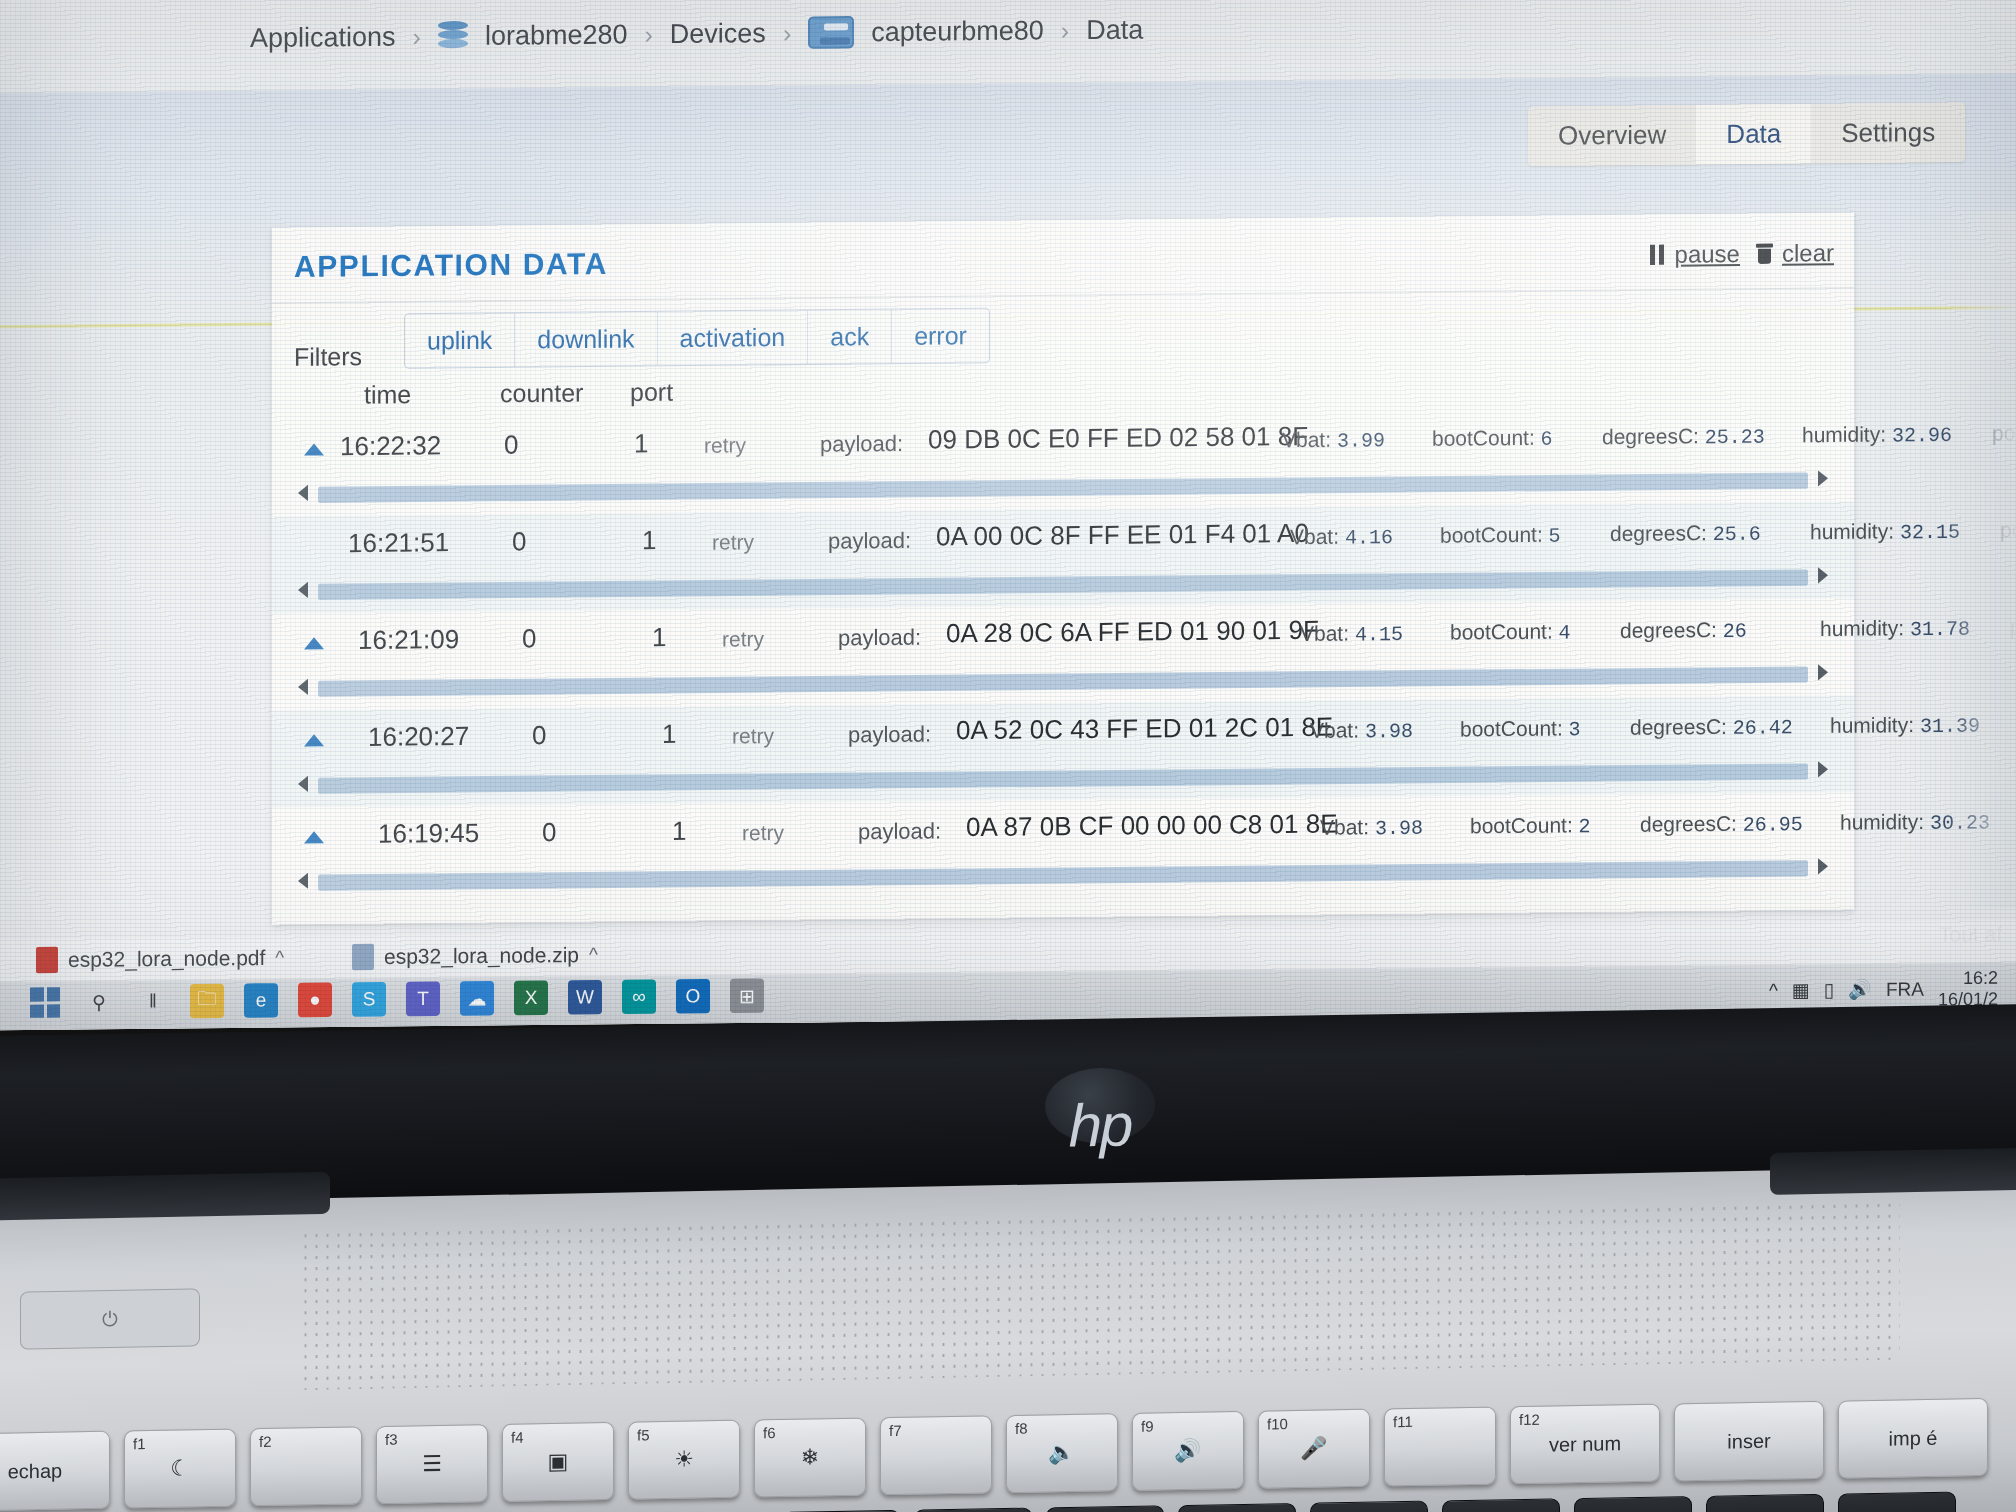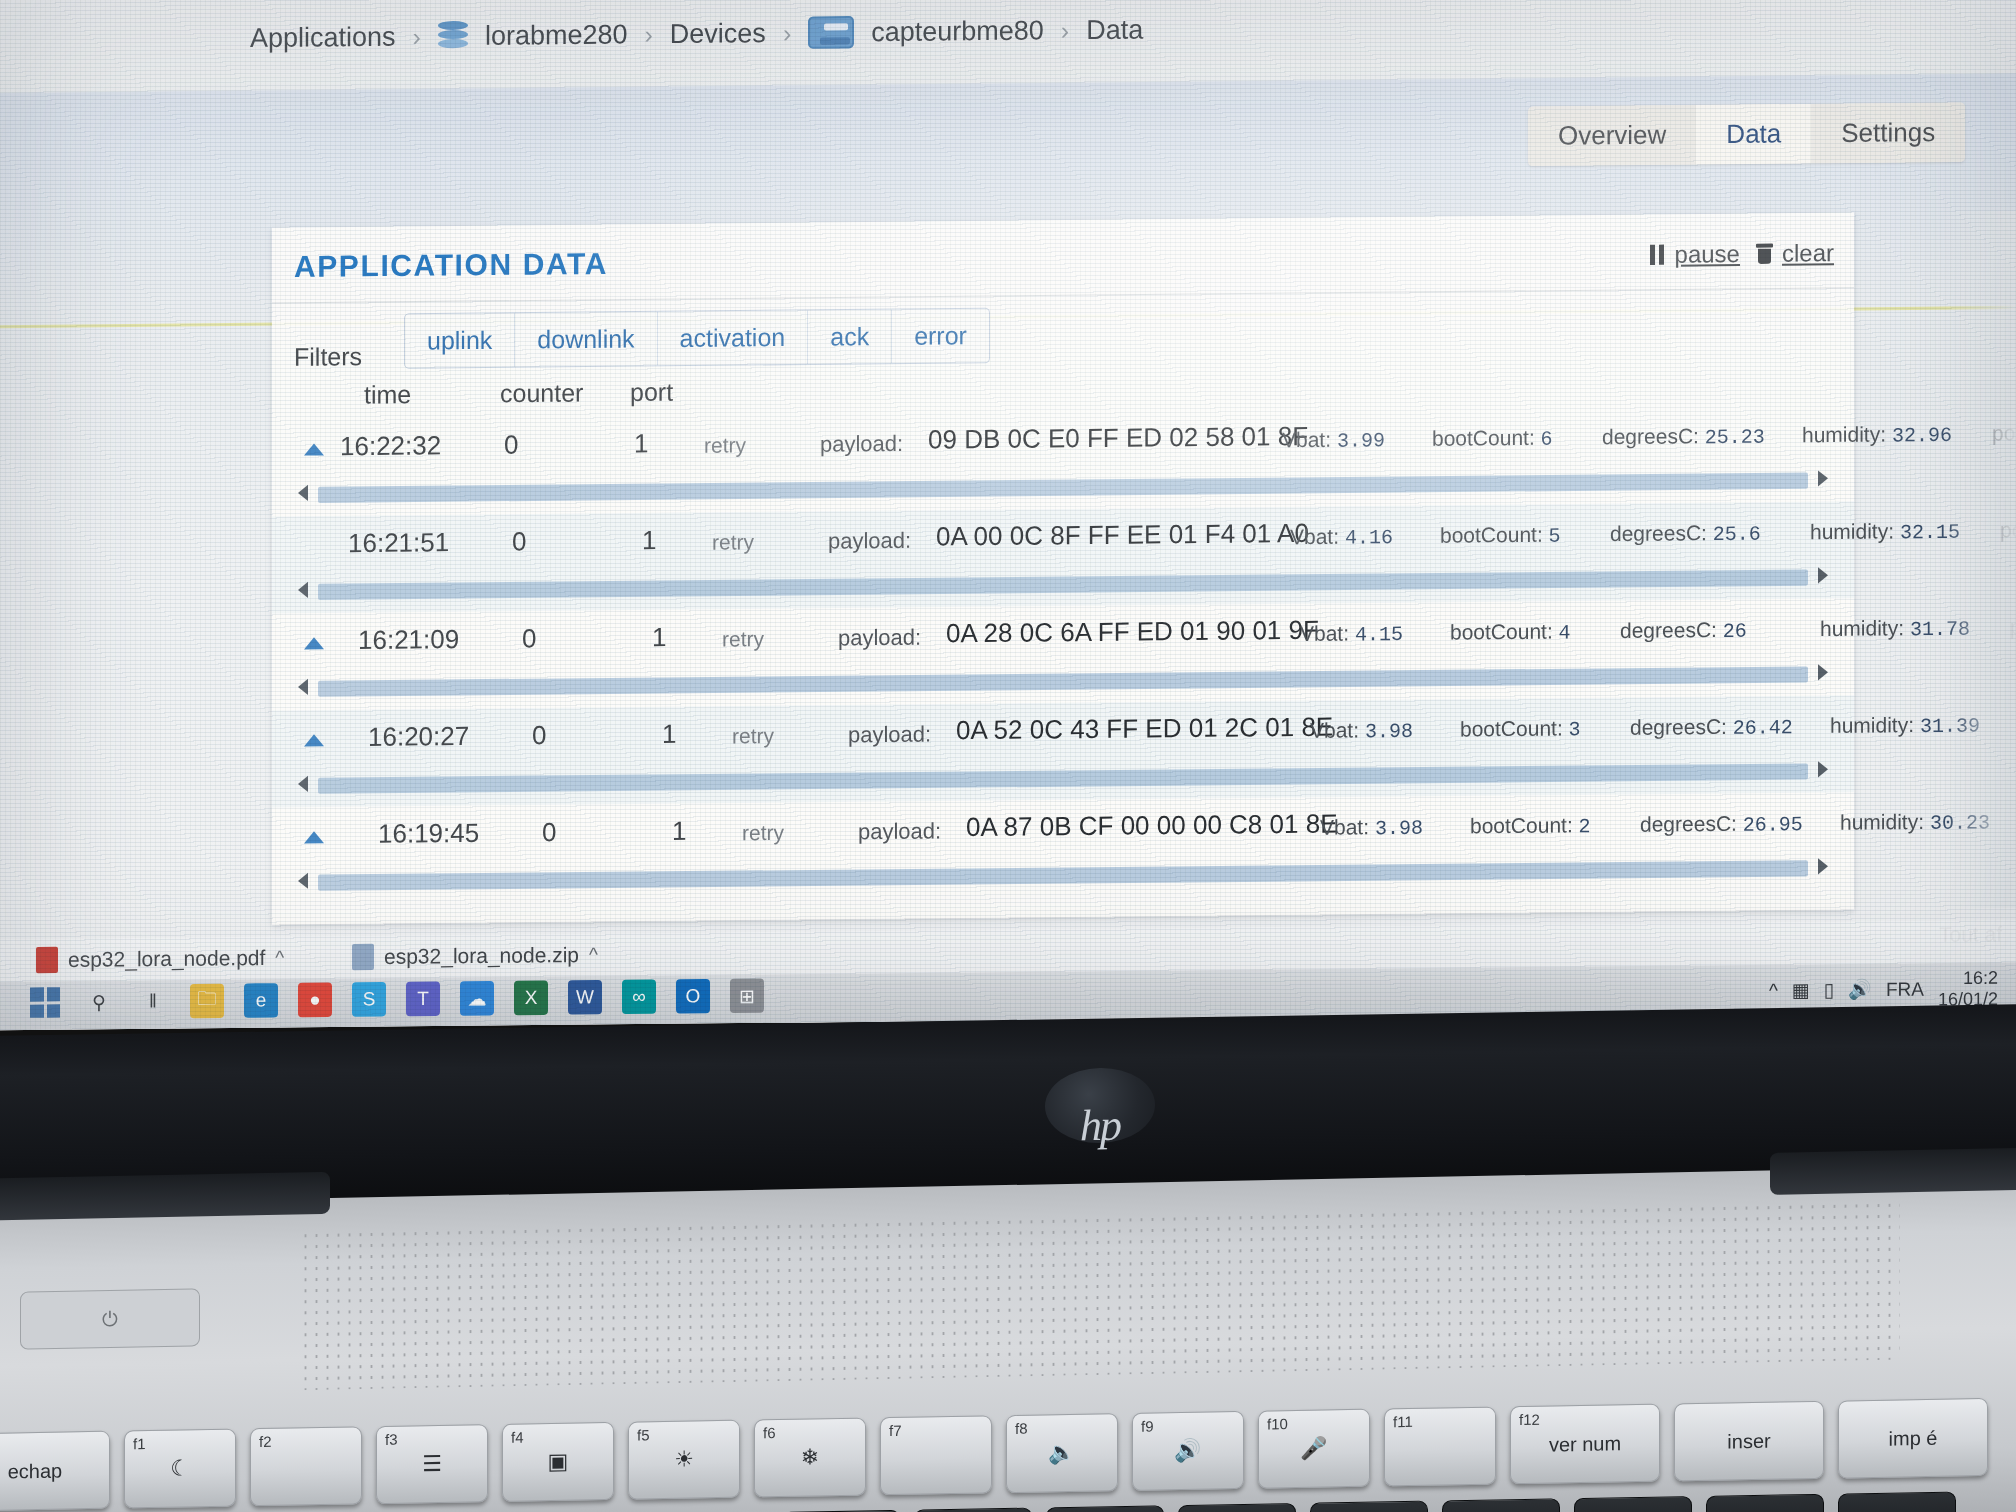--- a/index.html
+++ b/index.html
@@ -15,22 +15,22 @@
     background:linear-gradient(180deg,#14161a 0%,#1d2025 22%,#121418 70%,#0b0c0e 100%);
     transform:skewY(-0.9deg);
   }
   .hp-logo {
     position:absolute; left:1045px; top:1068px; width:110px; height:75px;
     border-radius:50%;
     background:radial-gradient(circle at 40% 35%, #3a4048 0%, #23272d 60%, #1a1d22 100%);
     transform:skewY(-0.9deg);
     display:flex; align-items:center; justify-content:center;
   }
-  .hp-logo span { font-family:Liberation Serif, serif; font-style:italic;
-                  font-size:44px; color:#c9cfd6; letter-spacing:-2px;margin-top:39px; }
+  .hp-logo span { font-family:Liberation Sans, sans-serif; font-style:italic;
+                  font-size:60px; color:#c9cfd6; letter-spacing:-2px;margin-top:39px; }
 
   .palmrest {
     position:absolute; left:-30px; top:1185px; width:2080px; height:360px;
     background:linear-gradient(180deg,#b9bcc0 0%,#cfd2d6 18%,#d8dadd 45%,#c6c9cd 78%,#a8abaf 100%);
     transform:skewY(-1.1deg);
   }
   .speaker {
     position:absolute; left:300px; top:1215px; width:1600px; height:160px;
     transform:skewY(-1.1deg);
     background-image:radial-gradient(circle, #9a9da1 1.1px, transparent 1.3px);

